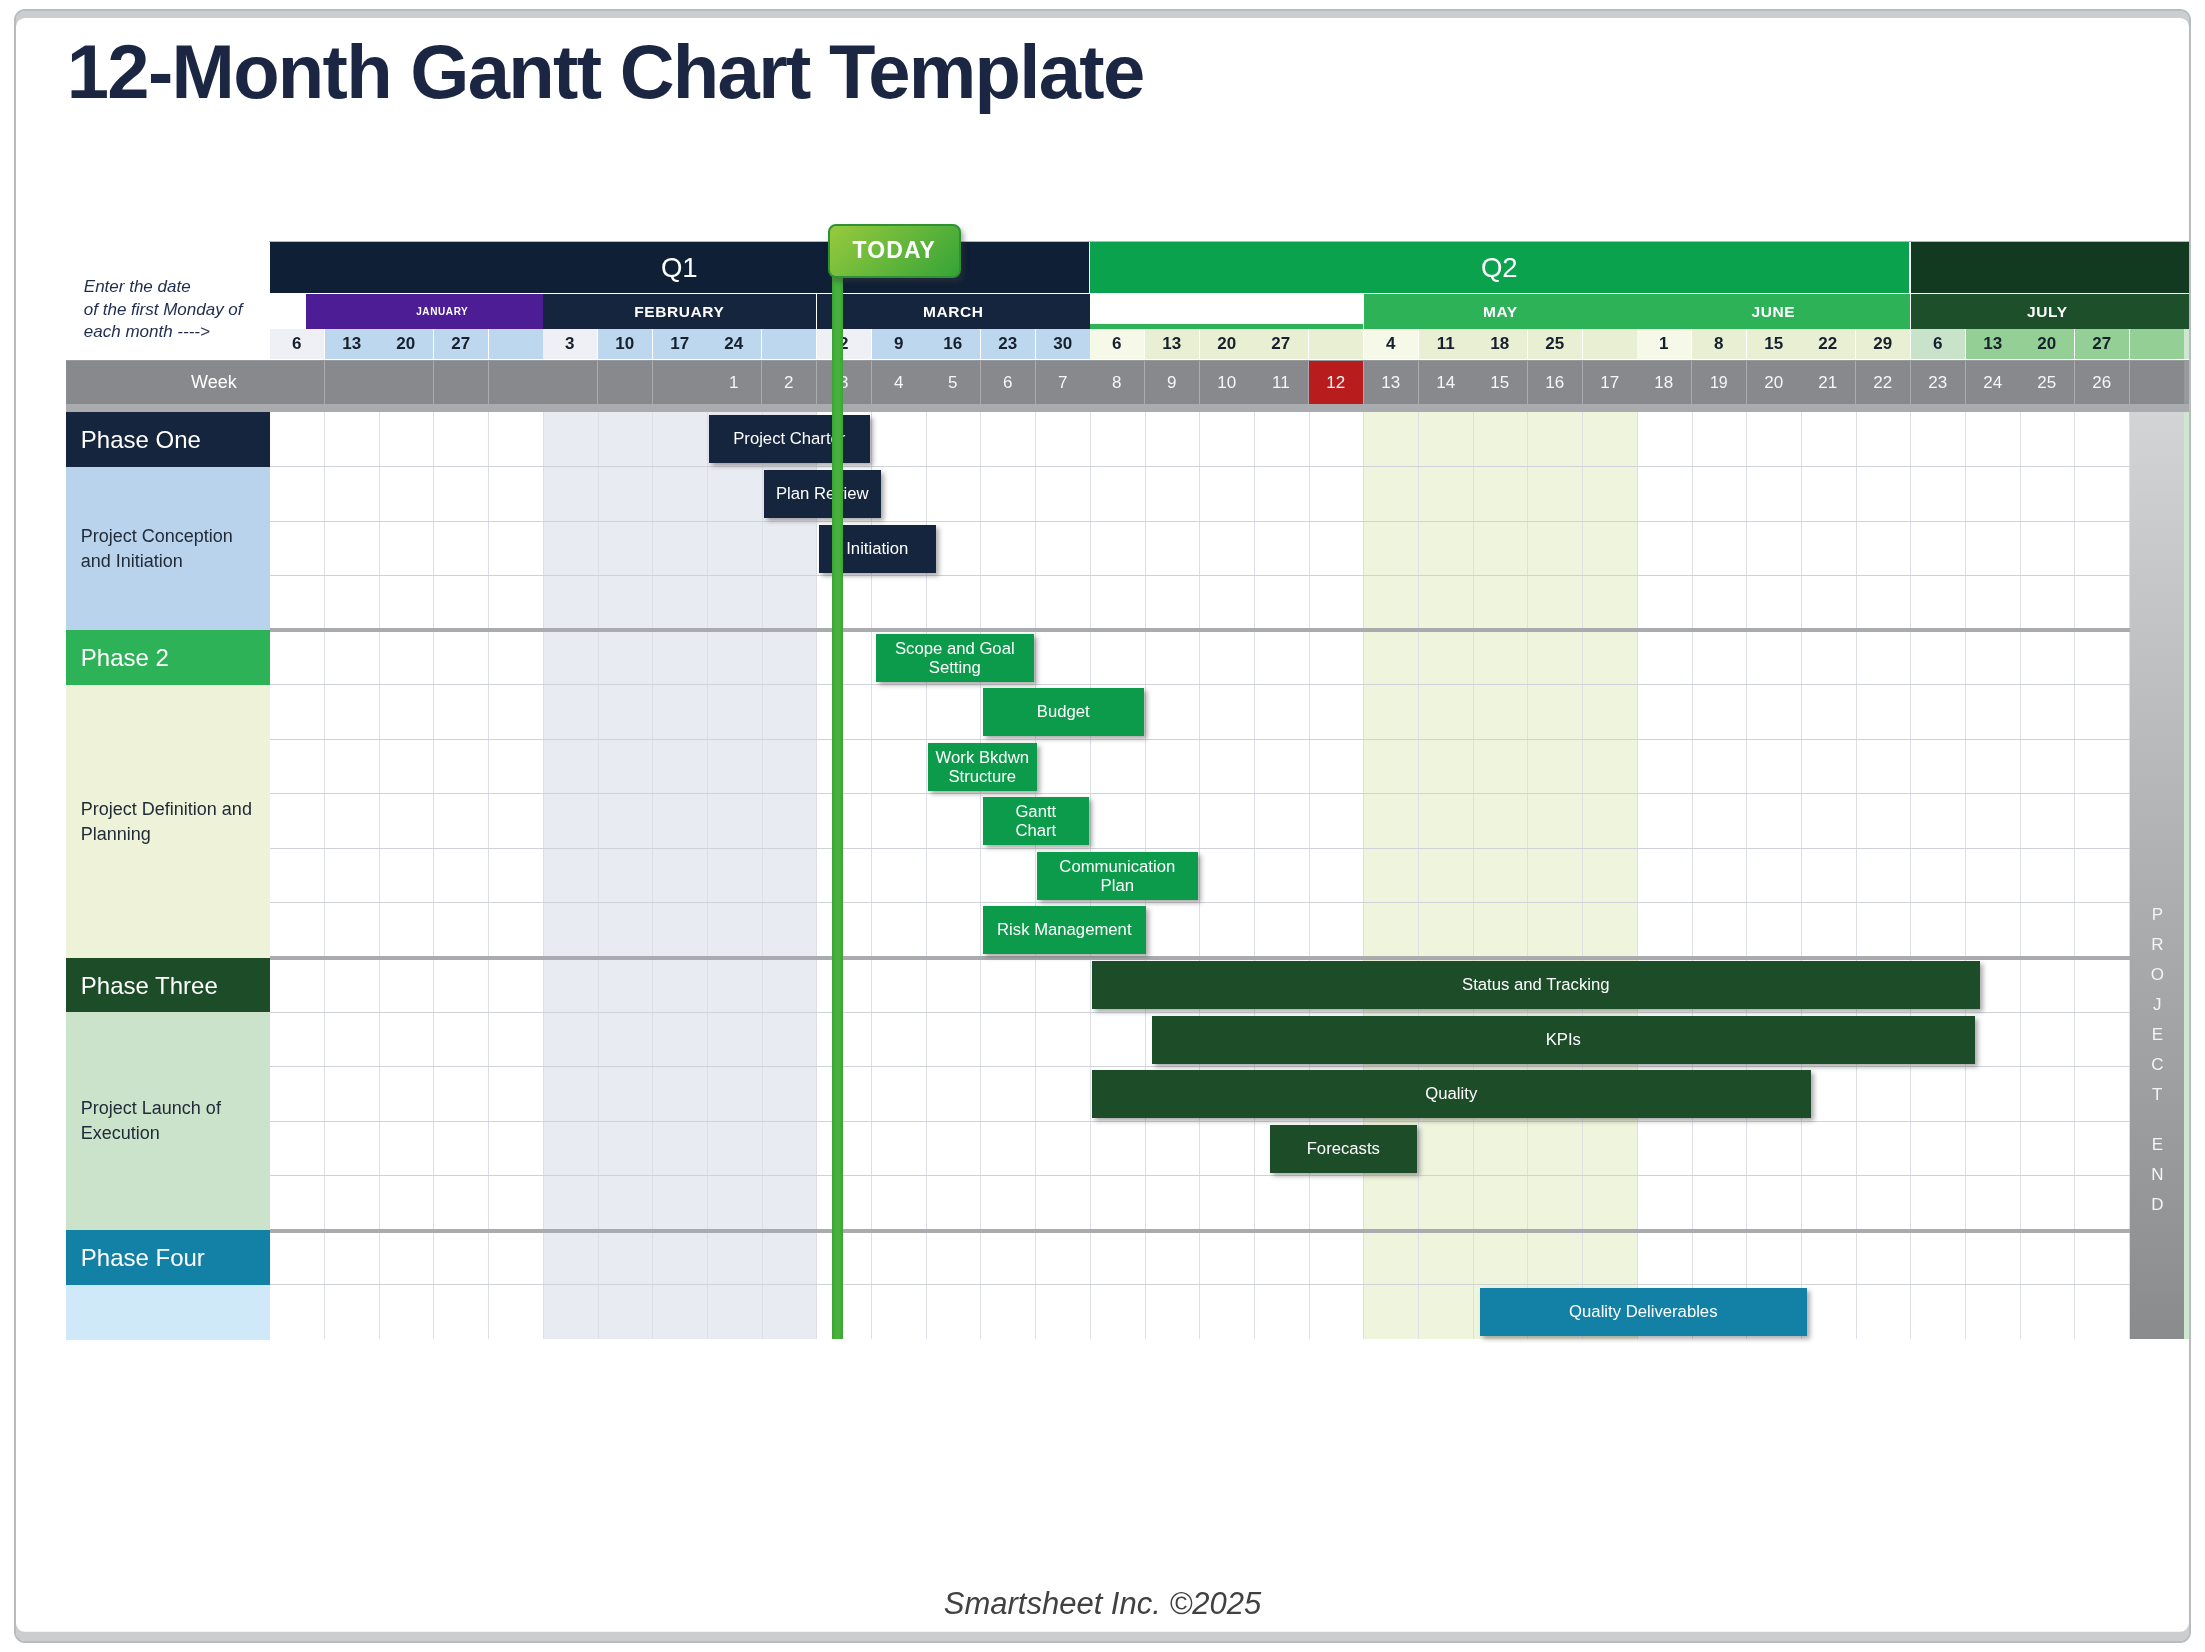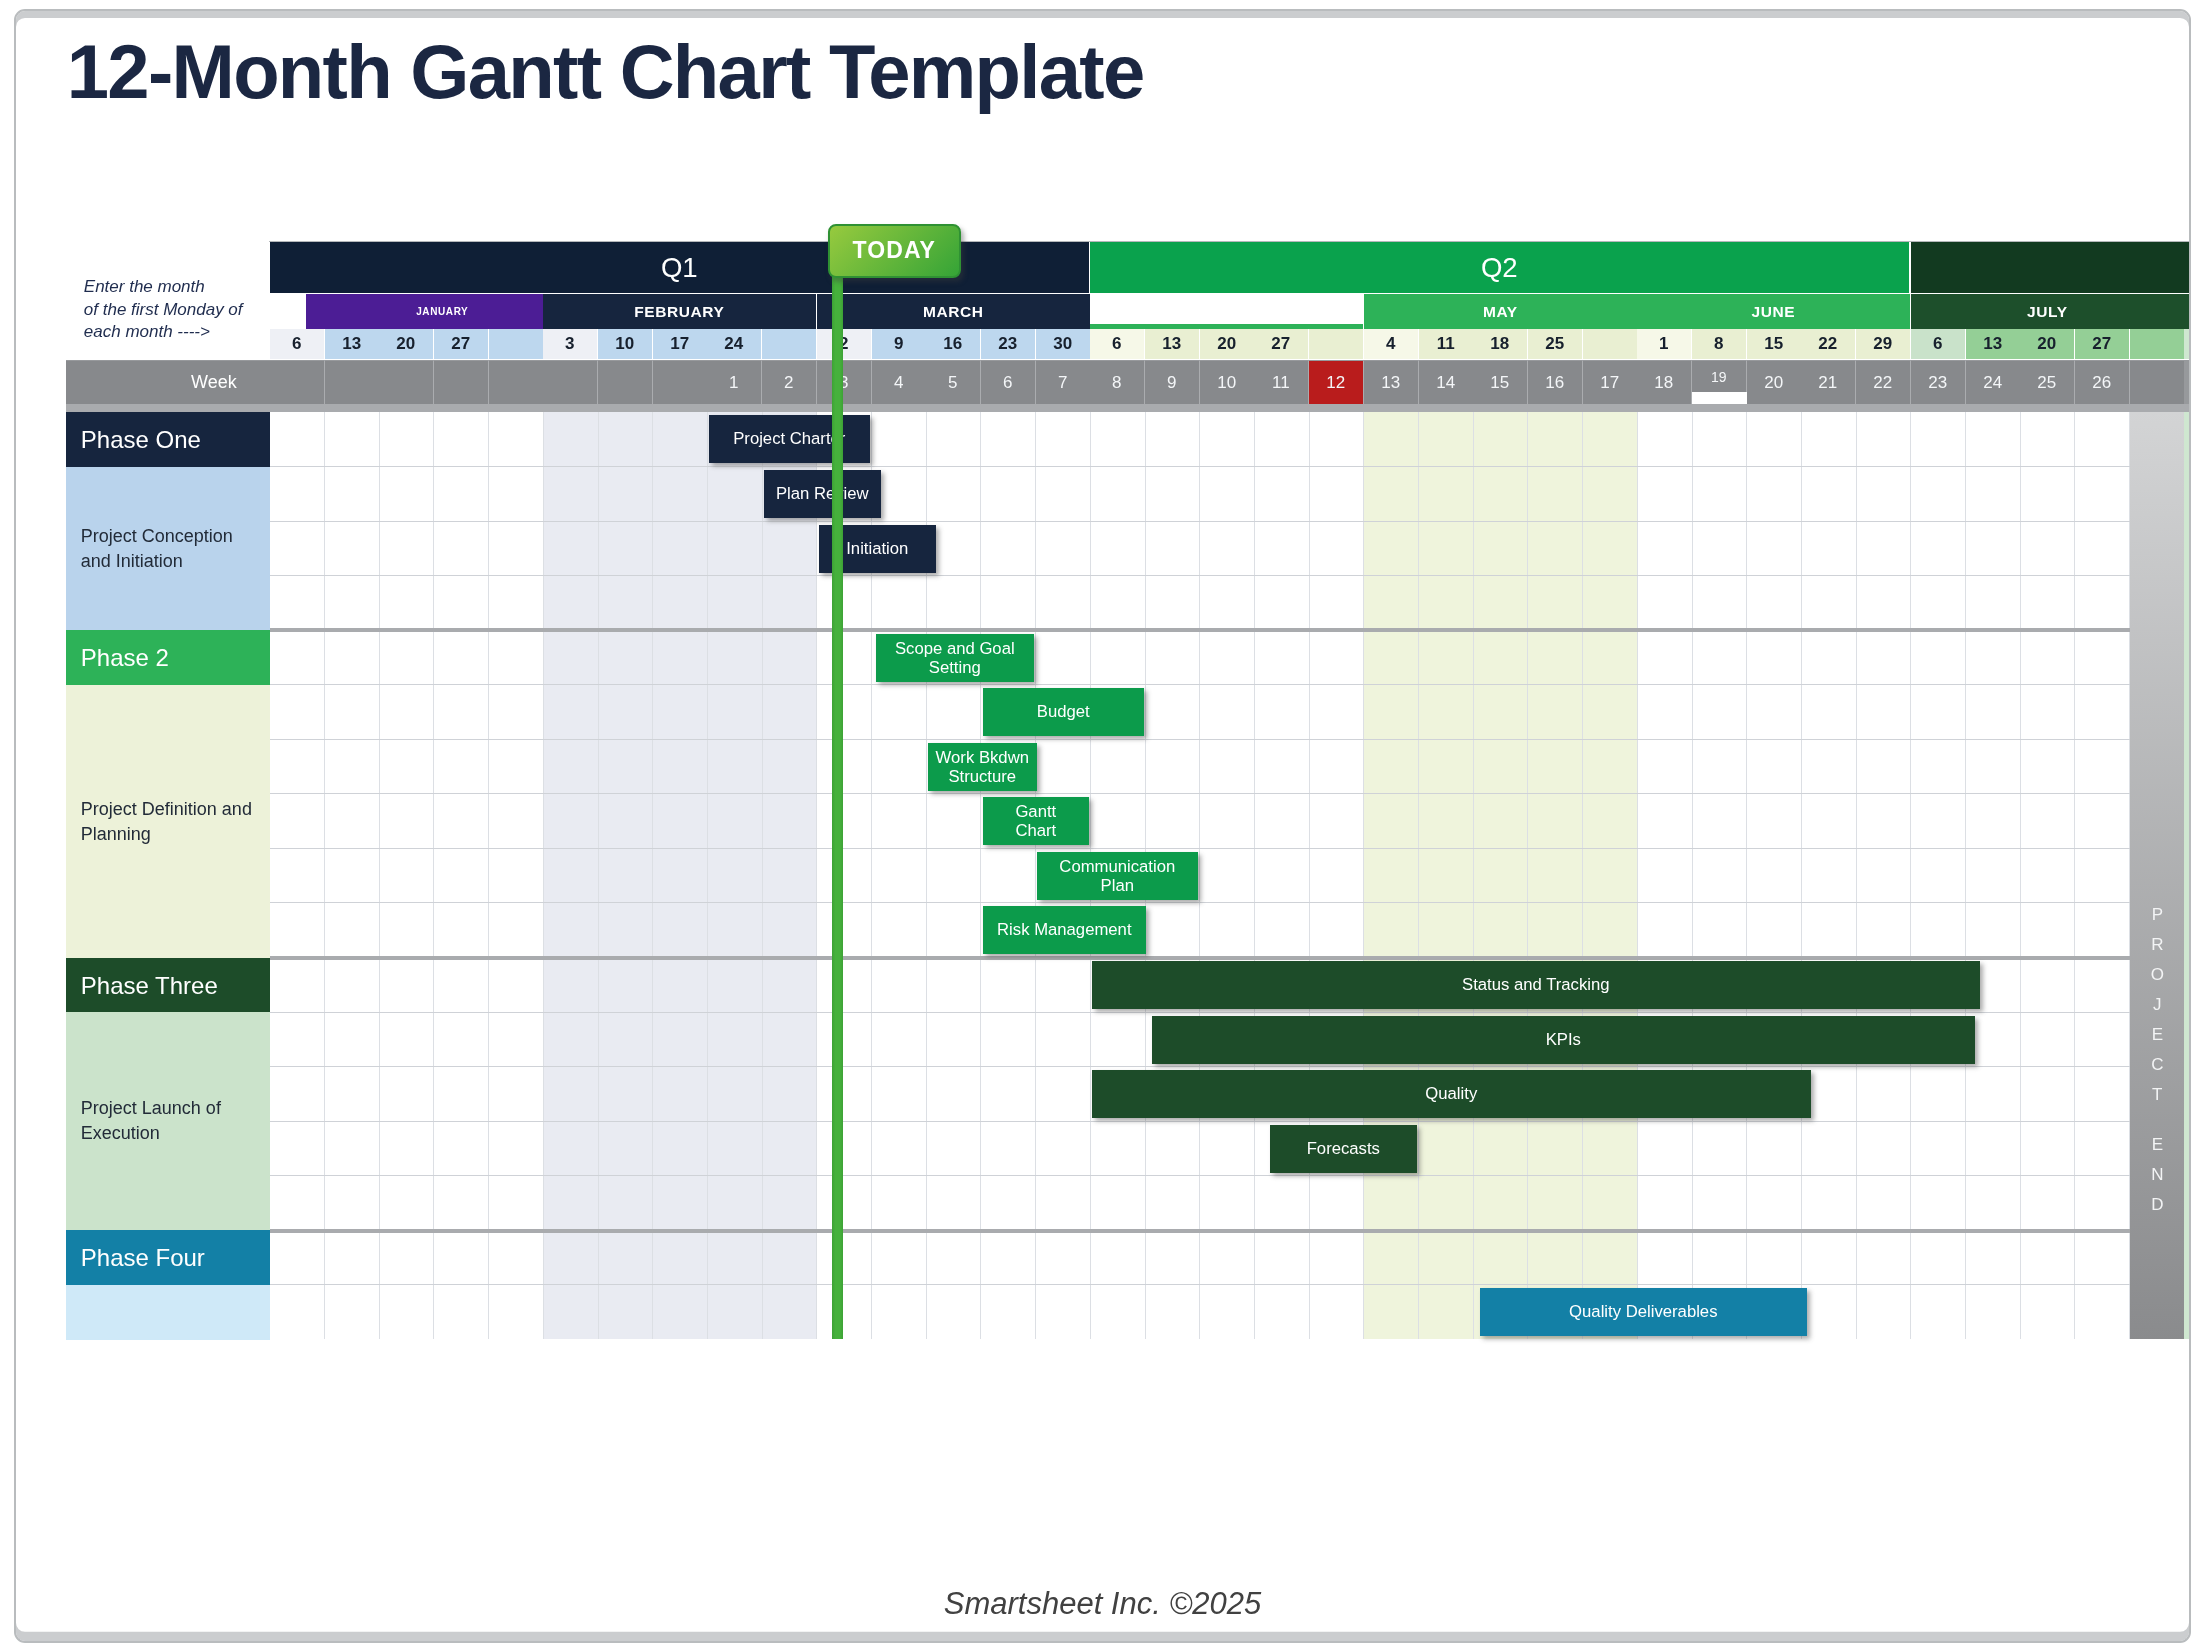--- a/index.html
+++ b/index.html
@@ -19,21 +19,21 @@
   .bar{display:flex;align-items:center;justify-content:center;text-align:center;
     color:#fff;font-size:16.7px;line-height:19.5px;white-space:pre-line;
     box-shadow:2.9px 3.4px 4.6px rgba(70,70,70,.45);}
 </style>
 </head>
 <body>
 
 <div id="card">
   <div id="title">12-Month Gantt Chart Template</div>
   <div id="note">
-    <div>Enter the month</div>
+    <div>Enter the date</div>
     <div>of the first Monday of</div>
     <div>each month ----&gt;</div>
   </div>
   <div id="gantt">
       <div class="abs" style="left: 203px; top: -1.7px; width: 1947px; height: 1.7px; background: rgb(181, 184, 187);"></div>
       <div class="abs cc" style="left: 204px; top: 0px; width: 821px; height: 52px; background: rgb(15, 31, 54); border-right: 2.3px solid rgb(255, 255, 255); border-bottom: 1.7px solid rgb(255, 255, 255); color: rgb(255, 255, 255); font-size: 27.6px;">Q1</div>
       <div class="abs cc" style="left: 1024px; top: 0px; width: 821px; height: 52px; background: rgb(10, 162, 77); border-right: 2.3px solid rgb(255, 255, 255); border-bottom: 1.7px solid rgb(255, 255, 255); color: rgb(255, 255, 255); font-size: 27.6px;">Q2</div>
       <div class="abs cc" style="left: 1845px; top: 0px; width: 305px; height: 52px; background: rgb(18, 58, 32); border-right: 2.3px solid rgb(255, 255, 255); border-bottom: 1.7px solid rgb(255, 255, 255); color: rgb(255, 255, 255); font-size: 27.6px;"></div>
       <div class="abs cc" style="left: 204px; top: 52px; width: 274px; height: 36px; background: #4c1d95; border-right: 1.7px solid rgb(255, 255, 255); border-bottom: 1.1px solid rgb(255, 255, 255); color: rgb(255, 255, 255); font-size: 10px; font-weight: bold; letter-spacing: 0.6px; margin-left: 36px;">JANUARY</div>
       <div class="abs cc" style="left: 477px; top: 52px; width: 274px; height: 36px; background: rgb(22, 37, 62); border-right: 1.7px solid rgb(255, 255, 255); border-bottom: 1.1px solid rgb(255, 255, 255); color: rgb(255, 255, 255); font-size: 15.5px; font-weight: bold; letter-spacing: 0.6px;">FEBRUARY</div>
@@ -99,21 +99,21 @@
       <div class="abs cc" style="left: 1079px; top: 118px; width: 55px; height: 44px; background: rgb(135, 137, 140); border-right: 1.7px solid rgb(170, 172, 175); border-top: 1.7px solid rgb(151, 153, 156); color: rgb(244, 246, 248); font-size: 17px;">9</div>
       <div class="abs cc" style="left: 1134px; top: 118px; width: 55px; height: 44px; background: rgb(135, 137, 140); border-right: 1.7px solid rgb(170, 172, 175); border-top: 1.7px solid rgb(151, 153, 156); color: rgb(244, 246, 248); font-size: 17px;">10</div>
       <div class="abs cc" style="left: 1188px; top: 118px; width: 55px; height: 44px; background: rgb(135, 137, 140); border-right: 1.7px solid rgb(170, 172, 175); border-top: 1.7px solid rgb(151, 153, 156); color: rgb(244, 246, 248); font-size: 17px;">11</div>
       <div class="abs cc" style="left: 1243px; top: 118px; width: 55px; height: 44px; background: #b91c1c; border-right: 1.7px solid rgb(170, 172, 175); border-top: 1.7px solid rgb(151, 153, 156); color: rgb(244, 246, 248); font-size: 17px;">12</div>
       <div class="abs cc" style="left: 1298px; top: 118px; width: 55px; height: 44px; background: rgb(135, 137, 140); border-right: 1.7px solid rgb(170, 172, 175); border-top: 1.7px solid rgb(151, 153, 156); color: rgb(244, 246, 248); font-size: 17px;">13</div>
       <div class="abs cc" style="left: 1353px; top: 118px; width: 55px; height: 44px; background: rgb(135, 137, 140); border-right: 1.7px solid rgb(170, 172, 175); border-top: 1.7px solid rgb(151, 153, 156); color: rgb(244, 246, 248); font-size: 17px;">14</div>
       <div class="abs cc" style="left: 1407px; top: 118px; width: 55px; height: 44px; background: rgb(135, 137, 140); border-right: 1.7px solid rgb(170, 172, 175); border-top: 1.7px solid rgb(151, 153, 156); color: rgb(244, 246, 248); font-size: 17px;">15</div>
       <div class="abs cc" style="left: 1462px; top: 118px; width: 55px; height: 44px; background: rgb(135, 137, 140); border-right: 1.7px solid rgb(170, 172, 175); border-top: 1.7px solid rgb(151, 153, 156); color: rgb(244, 246, 248); font-size: 17px;">16</div>
       <div class="abs cc" style="left: 1517px; top: 118px; width: 55px; height: 44px; background: rgb(135, 137, 140); border-right: 1.7px solid rgb(170, 172, 175); border-top: 1.7px solid rgb(151, 153, 156); color: rgb(244, 246, 248); font-size: 17px;">17</div>
       <div class="abs cc" style="left: 1571px; top: 118px; width: 55px; height: 44px; background: rgb(135, 137, 140); border-right: 1.7px solid rgb(170, 172, 175); border-top: 1.7px solid rgb(151, 153, 156); color: rgb(244, 246, 248); font-size: 17px;">18</div>
-      <div class="abs cc" style="left: 1626px; top: 118px; width: 55px; height: 32px; background: rgb(135, 137, 140); border-right: 1.7px solid rgb(170, 172, 175); border-top: 1.7px solid rgb(151, 153, 156); color: rgb(244, 246, 248); font-size: 14px;">19</div>
+      <div class="abs cc" style="left: 1626px; top: 118px; width: 55px; height: 44px; background: rgb(135, 137, 140); border-right: 1.7px solid rgb(170, 172, 175); border-top: 1.7px solid rgb(151, 153, 156); color: rgb(244, 246, 248); font-size: 16px;">19</div>
       <div class="abs cc" style="left: 1681px; top: 118px; width: 55px; height: 44px; background: rgb(135, 137, 140); border-right: 1.7px solid rgb(170, 172, 175); border-top: 1.7px solid rgb(151, 153, 156); color: rgb(244, 246, 248); font-size: 17px;">20</div>
       <div class="abs cc" style="left: 1735px; top: 118px; width: 55px; height: 44px; background: rgb(135, 137, 140); border-right: 1.7px solid rgb(170, 172, 175); border-top: 1.7px solid rgb(151, 153, 156); color: rgb(244, 246, 248); font-size: 17px;">21</div>
       <div class="abs cc" style="left: 1790px; top: 118px; width: 55px; height: 44px; background: rgb(135, 137, 140); border-right: 1.7px solid rgb(170, 172, 175); border-top: 1.7px solid rgb(151, 153, 156); color: rgb(244, 246, 248); font-size: 17px;">22</div>
       <div class="abs cc" style="left: 1845px; top: 118px; width: 55px; height: 44px; background: rgb(135, 137, 140); border-right: 1.7px solid rgb(170, 172, 175); border-top: 1.7px solid rgb(151, 153, 156); color: rgb(244, 246, 248); font-size: 17px;">23</div>
       <div class="abs cc" style="left: 1900px; top: 118px; width: 55px; height: 44px; background: rgb(135, 137, 140); border-right: 1.7px solid rgb(170, 172, 175); border-top: 1.7px solid rgb(151, 153, 156); color: rgb(244, 246, 248); font-size: 17px;">24</div>
       <div class="abs cc" style="left: 1954px; top: 118px; width: 55px; height: 44px; background: rgb(135, 137, 140); border-right: 1.7px solid rgb(170, 172, 175); border-top: 1.7px solid rgb(151, 153, 156); color: rgb(244, 246, 248); font-size: 17px;">25</div>
       <div class="abs cc" style="left: 2009px; top: 118px; width: 55px; height: 44px; background: rgb(135, 137, 140); border-right: 1.7px solid rgb(170, 172, 175); border-top: 1.7px solid rgb(151, 153, 156); color: rgb(244, 246, 248); font-size: 17px;">26</div>
       <div class="abs cc" style="left: 2064px; top: 118px; width: 55px; height: 44px; background: rgb(135, 137, 140); border-right: 1.7px solid rgb(170, 172, 175); border-top: 1.7px solid rgb(151, 153, 156); color: rgb(244, 246, 248); font-size: 17px;"></div>
       <div class="abs cc" style="left: 2118px; top: 118px; width: 31px; height: 44px; background: rgb(151, 153, 156); border-right: 1.7px solid rgb(170, 172, 175); border-top: 1.7px solid rgb(151, 153, 156); color: rgb(244, 246, 248); font-size: 17px;"></div>
       <div class="abs" style="left: 0px; top: 162px; width: 2150px; height: 8px; background: rgb(169, 171, 174);"></div>

